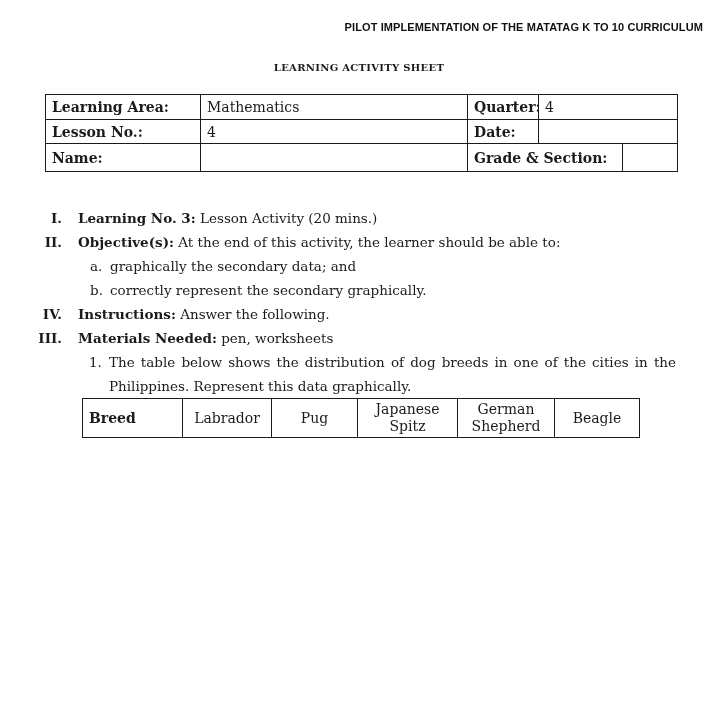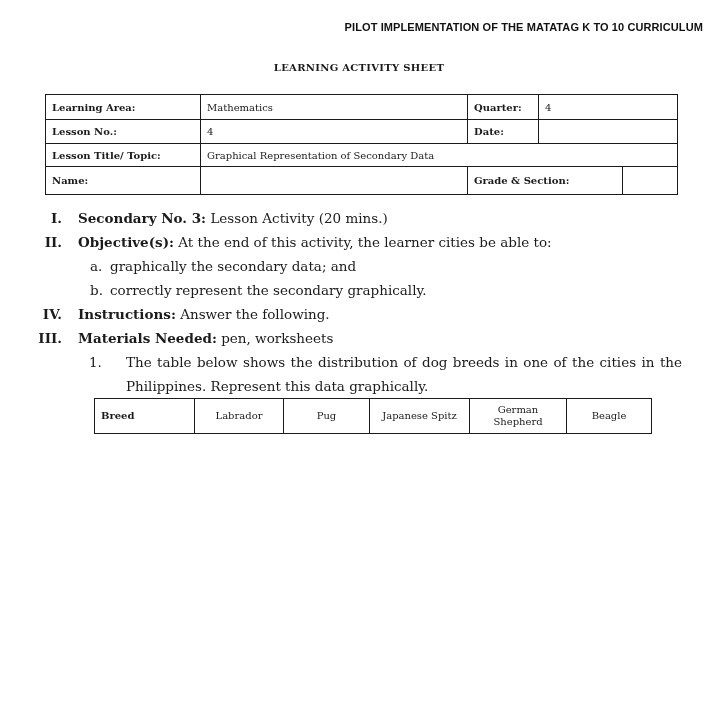--- a/index.html
+++ b/index.html
@@ -35,21 +35,21 @@
     width: 100%;
     text-align: center;
     font-weight: bold;
     font-size: 10px;
     letter-spacing: 0.3px;
   }
 
   table { border-collapse: collapse; table-layout: fixed; }
   td {
     border: 1.5px solid #1a1a1a;
-    font-size: 10px;
+    font-size: 14px;
     padding: 2px 6px;
     vertical-align: middle;
     overflow: hidden;
   }
   td.lbl { font-weight: bold; }
 
   
   .info-table { position: absolute; left: 45px; top: 94px; width: 632px; }
   .info-table tr.r1 { height: 25px; }
   .info-table tr.r2 { height: 24px; }
@@ -64,25 +64,25 @@
     font-size: 13.5px;
     line-height: 24px;
   }
   .lrow { display: flex; }
   .roman { flex: none; width: 32px; text-align: right; font-weight: bold; }
   .lbody { margin-left: 16px; }
   .blabel { font-weight: bold; }
   .sub { display: flex; margin-left: 60px; }
   .marker { flex: none; width: 20px; }
   .pararow { display: flex; margin-left: 59px; }
-  .para { width: 567px; margin-left: 17px; }
+  .para { width: 567px; }
   .jline { text-align: justify; text-align-last: justify; }
 
   
-  .data-table { position: absolute; left: 94px; top: 398px; width: 557px; padding-left: 33px; }
+  .data-table { position: absolute; left: 82px; top: 398px; width: 557px; padding-left: 33px; }
   .data-table tr.r1 { height: 35px; }
   .data-table tr.r2 { height: 31px; }
   .data-table td { text-align: center; padding: 2px 8px; line-height: 1.22; }
   .data-table td.lbl { text-align: left; padding: 2px 6px; }
 </style>
 </head>
 <body>
 
 <div class="page">
 
@@ -104,48 +104,44 @@
       <td>Mathematics</td>
       <td class="lbl">Quarter:</td>
       <td colspan="2">4</td>
     </tr>
     <tr class="r2">
       <td class="lbl">Lesson No.:</td>
       <td>4</td>
       <td class="lbl">Date:</td>
       <td colspan="2"></td>
     </tr>
-    <tr class="r3">
-      <td class="lbl">Lesson Title/ Topic:</td>
-      <td colspan="4">Graphical Representation of Secondary Data</td>
-    </tr>
     <tr class="r4">
       <td class="lbl">Name:</td>
       <td></td>
       <td class="lbl" colspan="2">Grade &amp; Section:</td>
       <td></td>
     </tr>
   </tbody>
     </table>
 
   <div class="list">
 
     <div class="lrow">
       <span class="roman">I.</span>
       <span class="lbody">
-        <span class="blabel">Secondary No. 3:</span>
+        <span class="blabel">Learning No. 3:</span>
         <span>Lesson Activity (20 mins.)</span>
       </span>
     </div>
 
     <div class="lrow">
       <span class="roman">II.</span>
       <span class="lbody">
         <span class="blabel">Objective(s):</span>
-        <span>At the end of this activity, the learner cities be able to:</span>
+        <span>At the end of this activity, the learner should be able to:</span>
       </span>
     </div>
 
     <div class="sub">
       <span class="marker">a.</span>
       <span>graphically the secondary data; and</span>
     </div>
 
     <div class="sub">
       <span class="marker">b.</span>

